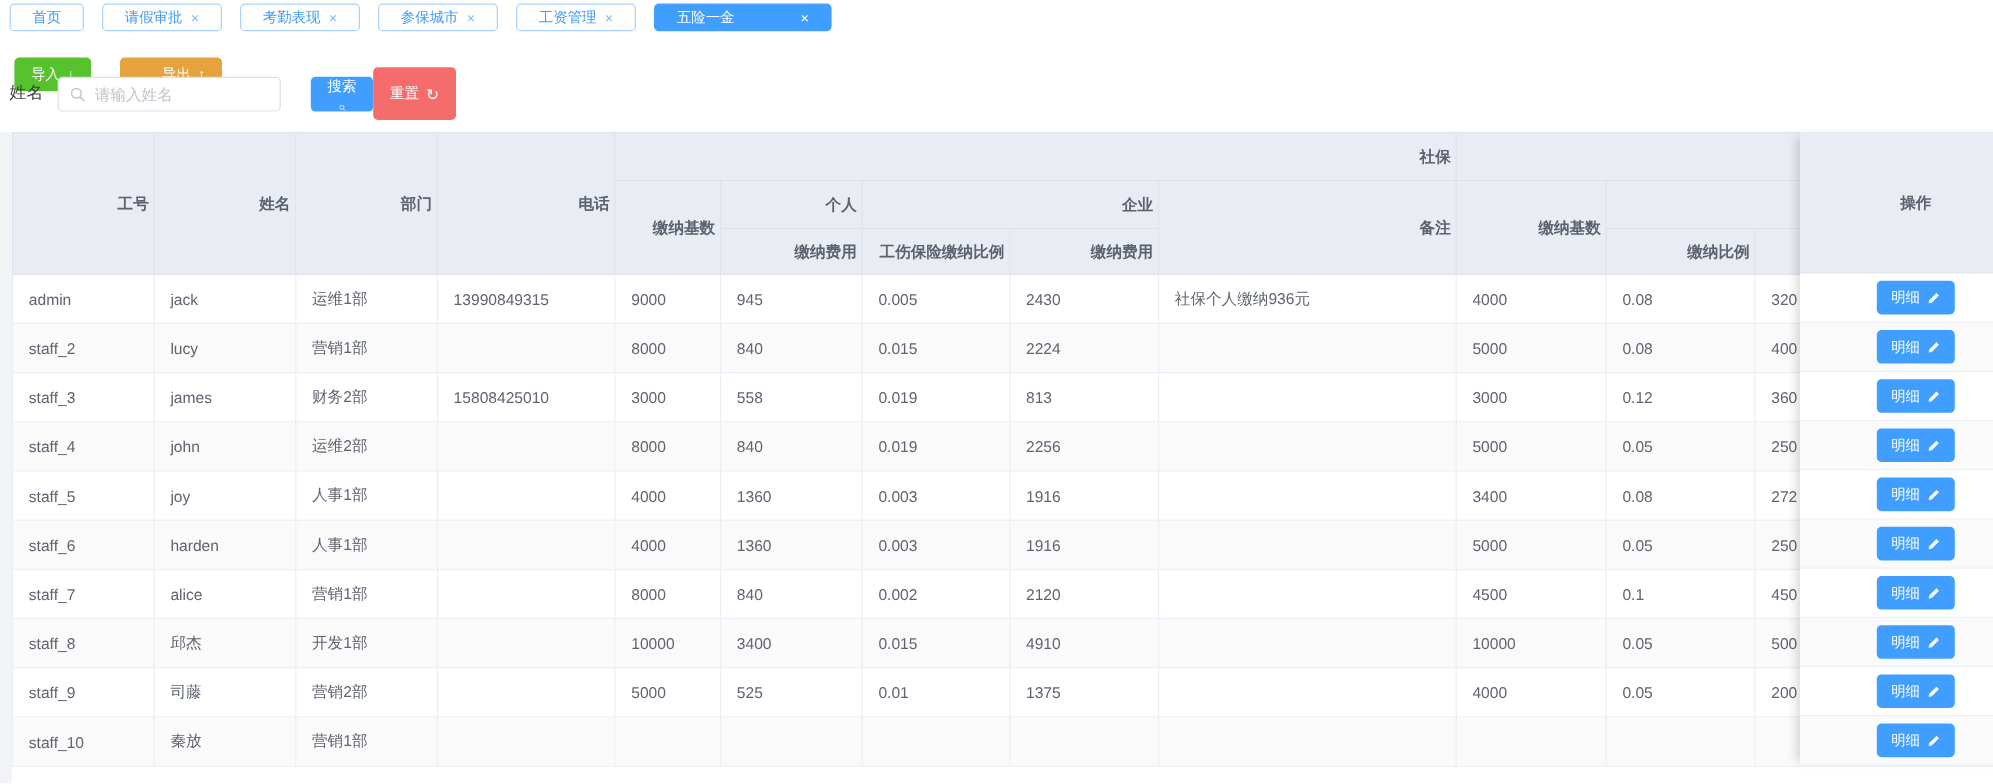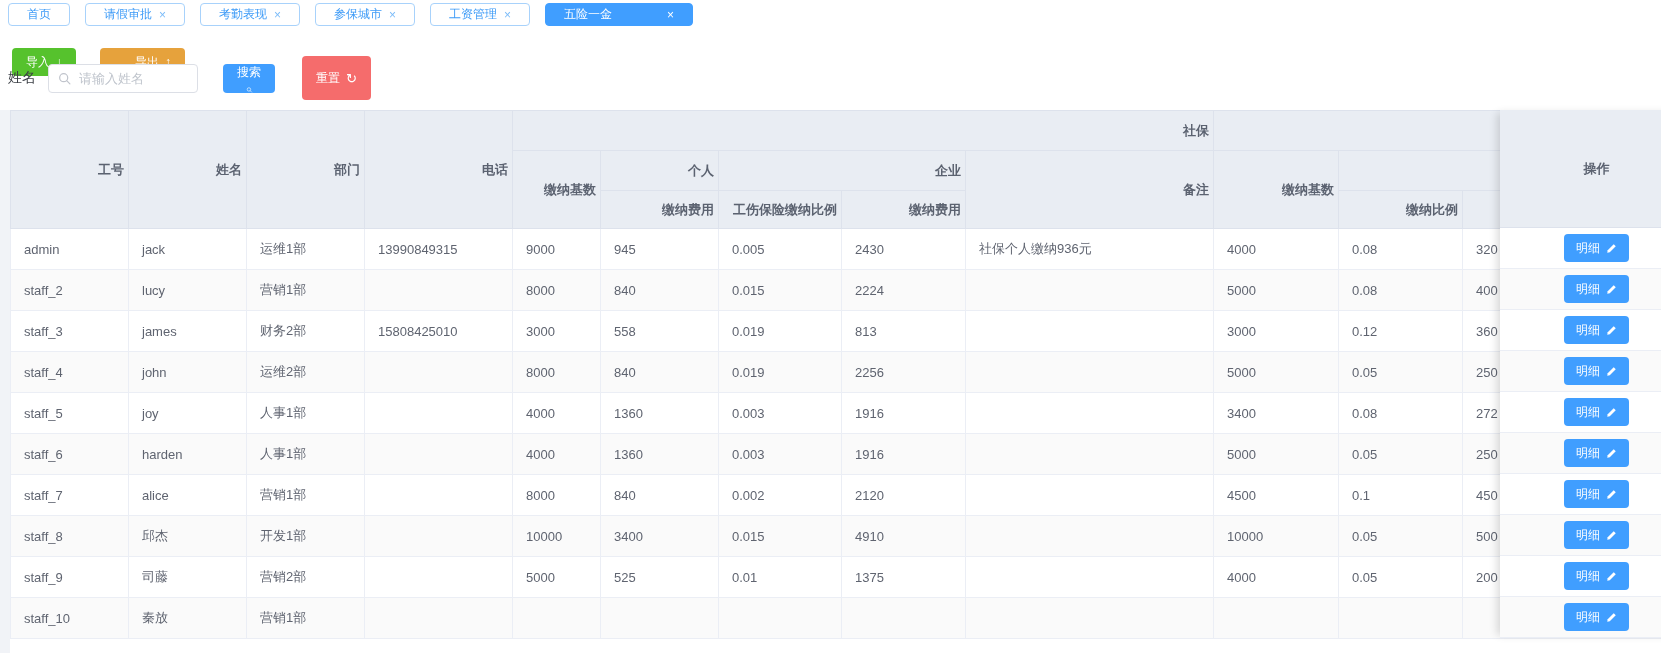--- a/index.html
+++ b/index.html
@@ -36,30 +36,30 @@
     display:inline-flex;align-items:center;gap:6px;cursor:pointer;font-family:inherit;white-space:nowrap;
   }
   .btn-import{background:var(--success);}
   .btn-export{background:var(--warning);padding-left:35px;}
   .btn .arrow{font-size:12px;}
 
   
   .search-row{position:absolute;left:8px;top:63px;height:30px;display:flex;align-items:center;}
   .search-label{font-size:14px;color:#3b3f45;margin-right:12px;}
   .search-input-wrap{
-    position:relative;width:150px;height:29px;border:1px solid #DCDFE6;border-radius:4px;background:#fff;
+    position:relative;width:186px;height:29px;border:1px solid #DCDFE6;border-radius:4px;background:#fff;
   }
   .search-input-wrap svg{position:absolute;left:9px;top:7px;}
   .search-input-wrap input{
     width:100%;height:100%;border:none;outline:none;background:transparent;
     padding:0 8px 0 30px;font-size:13px;color:#606266;font-family:inherit;
   }
   .search-input-wrap input::placeholder{color:#BFC4CC;}
   .btn-search{background:var(--primary);margin-left:25px;height:29px;flex-direction:column;}
-  .btn-reset{background:var(--danger);margin-left:27px;height:44px;}
+  .btn-reset{background:var(--danger);height:44px;}
   .refresh-glyph{font-size:13px;line-height:1;}
 
   
   .table-zone{position:absolute;left:0;top:110px;width:1661px;height:543px;}
   .left-gutter{position:absolute;left:0;top:0;width:10px;height:543px;background:#F1F3F7;}
   .scroll-area{position:absolute;left:10px;top:0;width:1651px;height:543px;overflow:hidden;background:#fff;}
   table{border-collapse:collapse;table-layout:fixed;width:1857px;}
   thead th{
     background:var(--header-bg);border:1px solid var(--header-border);
     font-size:13px;font-weight:700;color:#5B6270;text-align:right;padding:0 4px;

